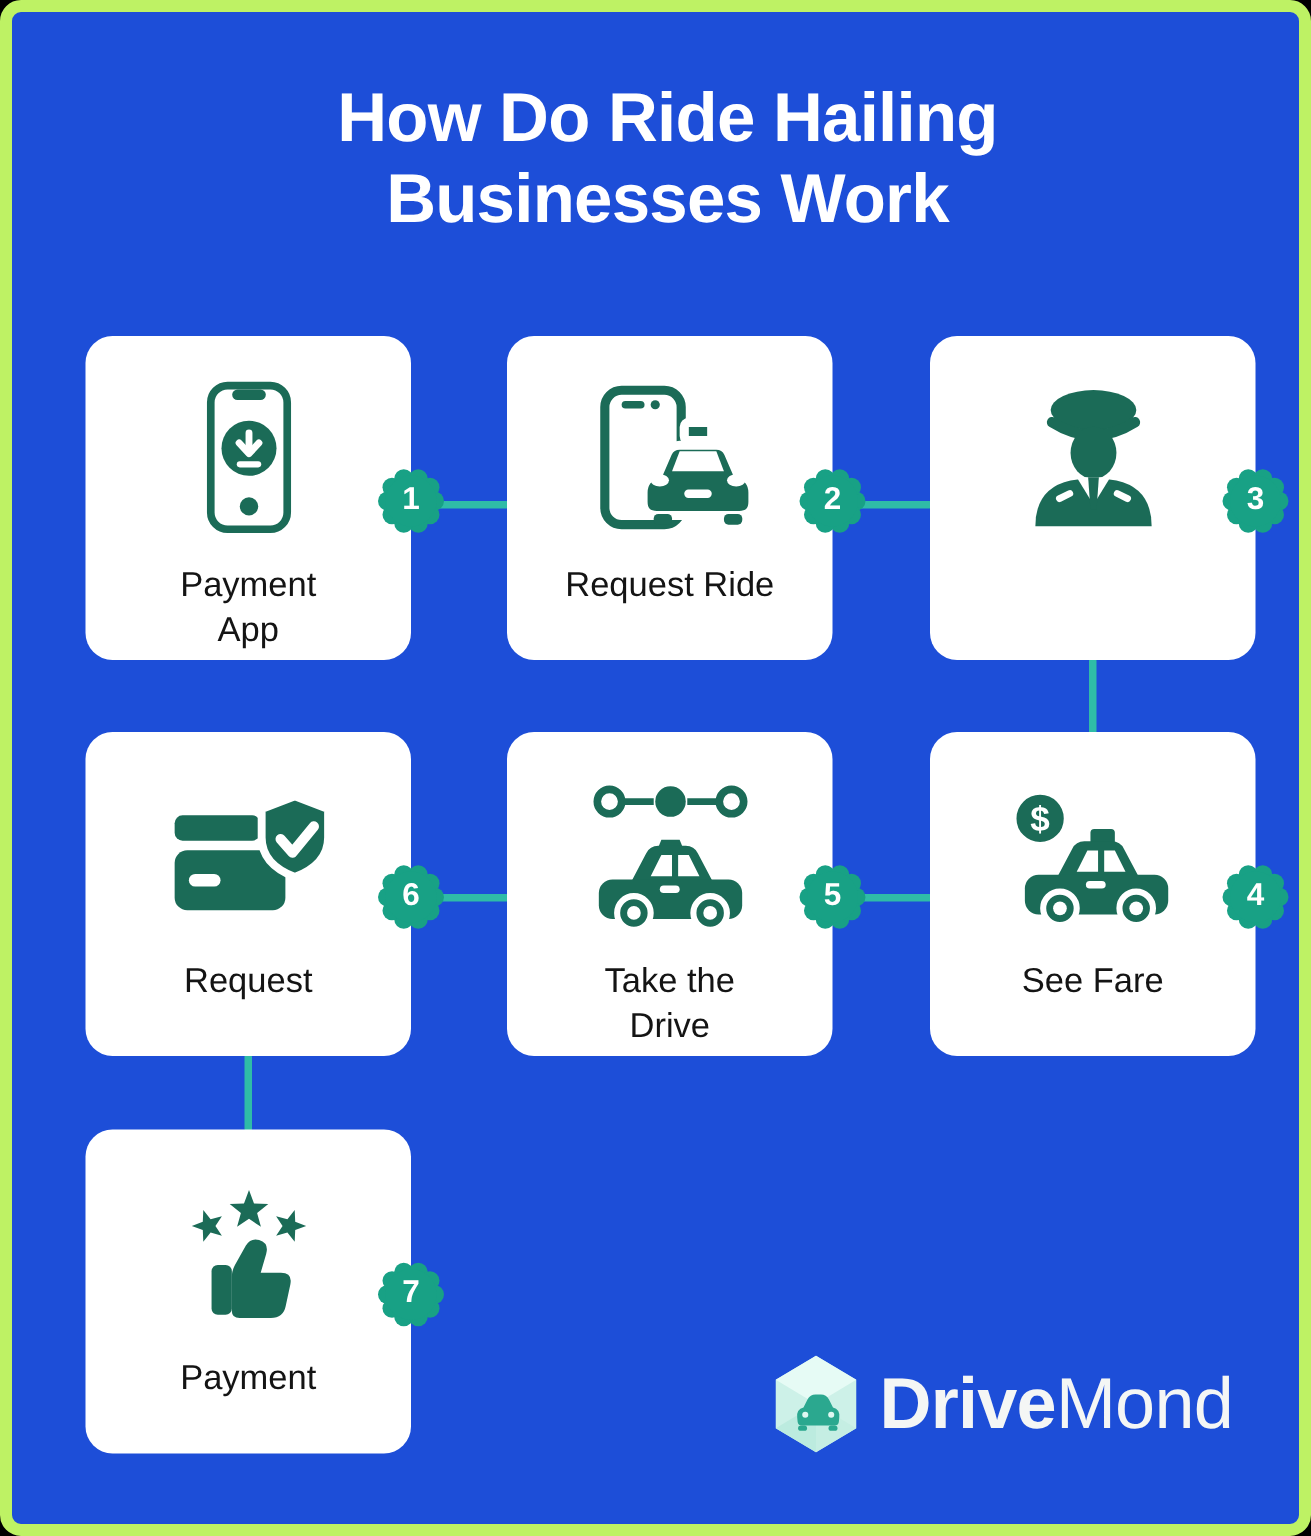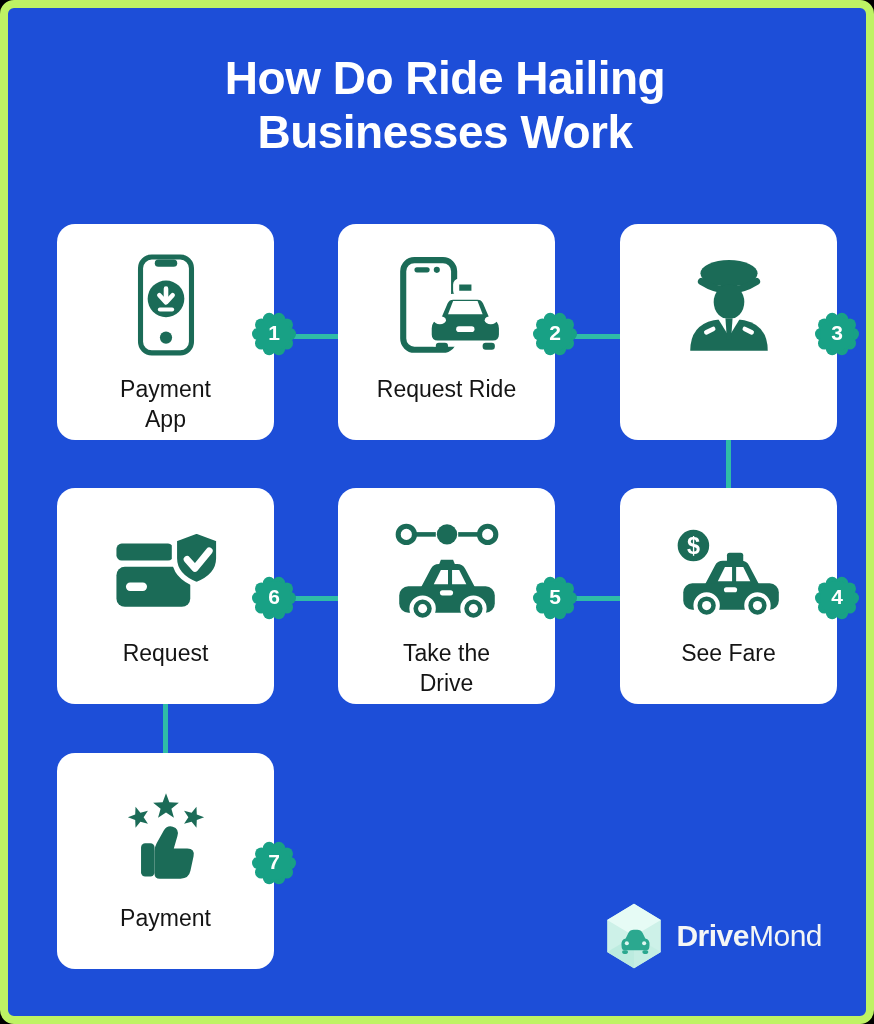--- a/index.html
+++ b/index.html
@@ -57,21 +57,21 @@
   .conn-2{left:545px;top:326px;width:69px;}
   .conn-3{left:718px;top:430px;height:52px;}
   .conn-4{left:545px;top:588px;width:69px;}
   .conn-5{left:264px;top:588px;width:68px;}
   .conn-6{left:155px;top:694px;height:53px;}
   .logo{
     position:absolute;right:44px;bottom:46px;z-index:2;
     display:flex;align-items:center;gap:12px;
   }
   .logo-hex{width:60px;height:68px;display:block;}
-  .logo-text{color:#f4f6f5;font-size:30px;letter-spacing:-0.5px;}
+  .logo-text{color:#f4f6f5;font-size:48px;letter-spacing:-0.5px;}
   .logo-text .bold{font-weight:800;}
   .logo-text .light{font-weight:400;}
   .hidden-defs{position:absolute;width:0;height:0;overflow:hidden;}
 </style>
 </head>
 <body>
 
 <svg class="hidden-defs" aria-hidden="true">
   <symbol id="flower-badge" viewBox="0 0 100 100">
     <g fill="#18a185">

